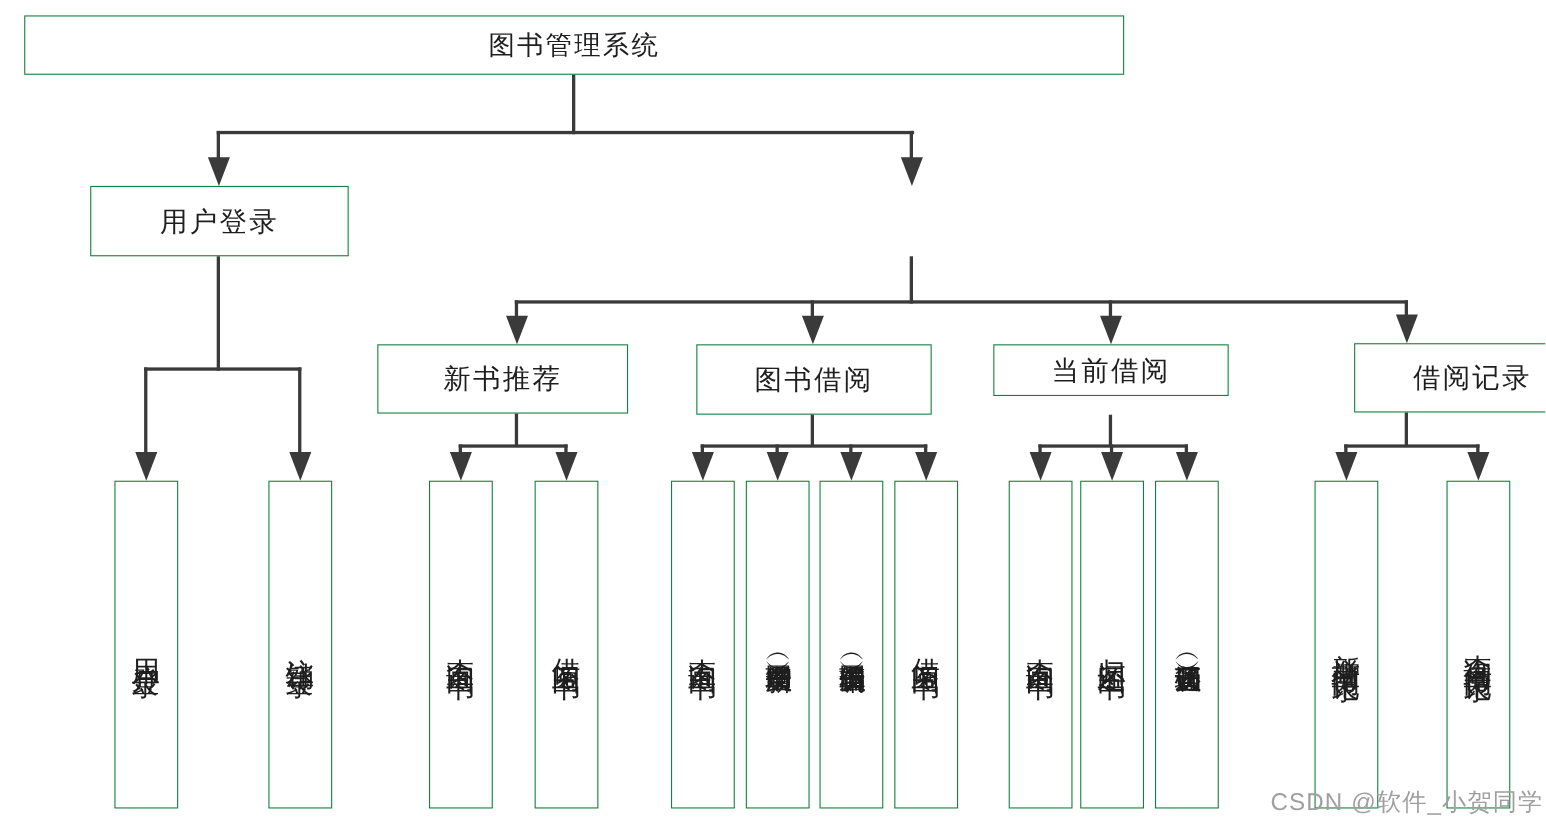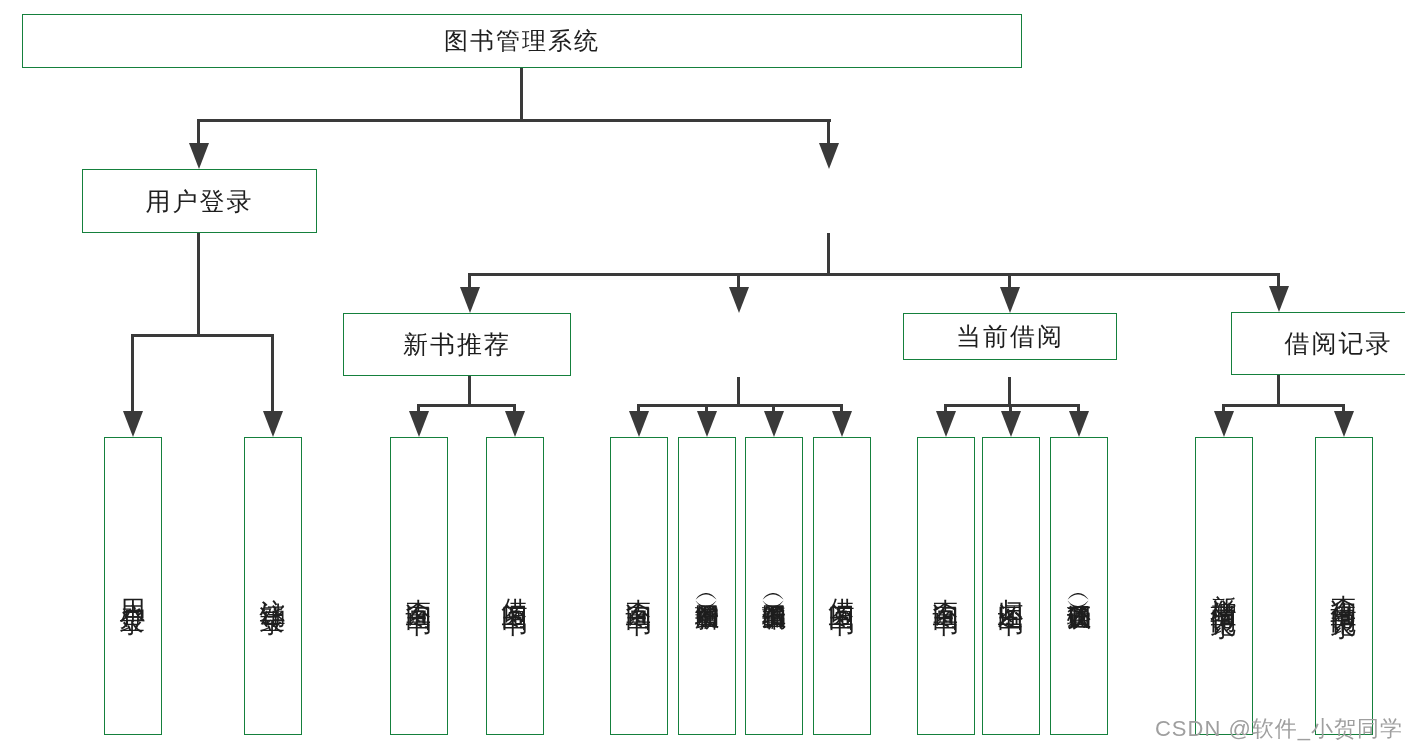--- a/index.html
+++ b/index.html
@@ -41,20 +41,23 @@
 
   <div class="box" style="left:82px;top:169px;width:235px;height:64px;">
     <span class="h-label">用户登录</span>
   </div>
 
 
   <div class="box" style="left:343px;top:313px;width:228px;height:63px;">
     <span class="h-label">新书推荐</span>
   </div>
 
+  <div class="box" style="left:633px;top:313px;width:214px;height:64px;">
+    <span class="h-label">图书借阅</span>
+  </div>
 
   <div class="box" style="left:903px;top:313px;width:214px;height:47px;">
     <span class="h-label">当前借阅</span>
   </div>
 
   <div class="box" style="left:1220px;top:312px;width:215px;height:63px;margin-left:11px;">
     <span class="h-label">借阅记录</span>
   </div>
 
   <div class="box leaf" style="left:104px;top:437px;width:58px;height:298px;">

